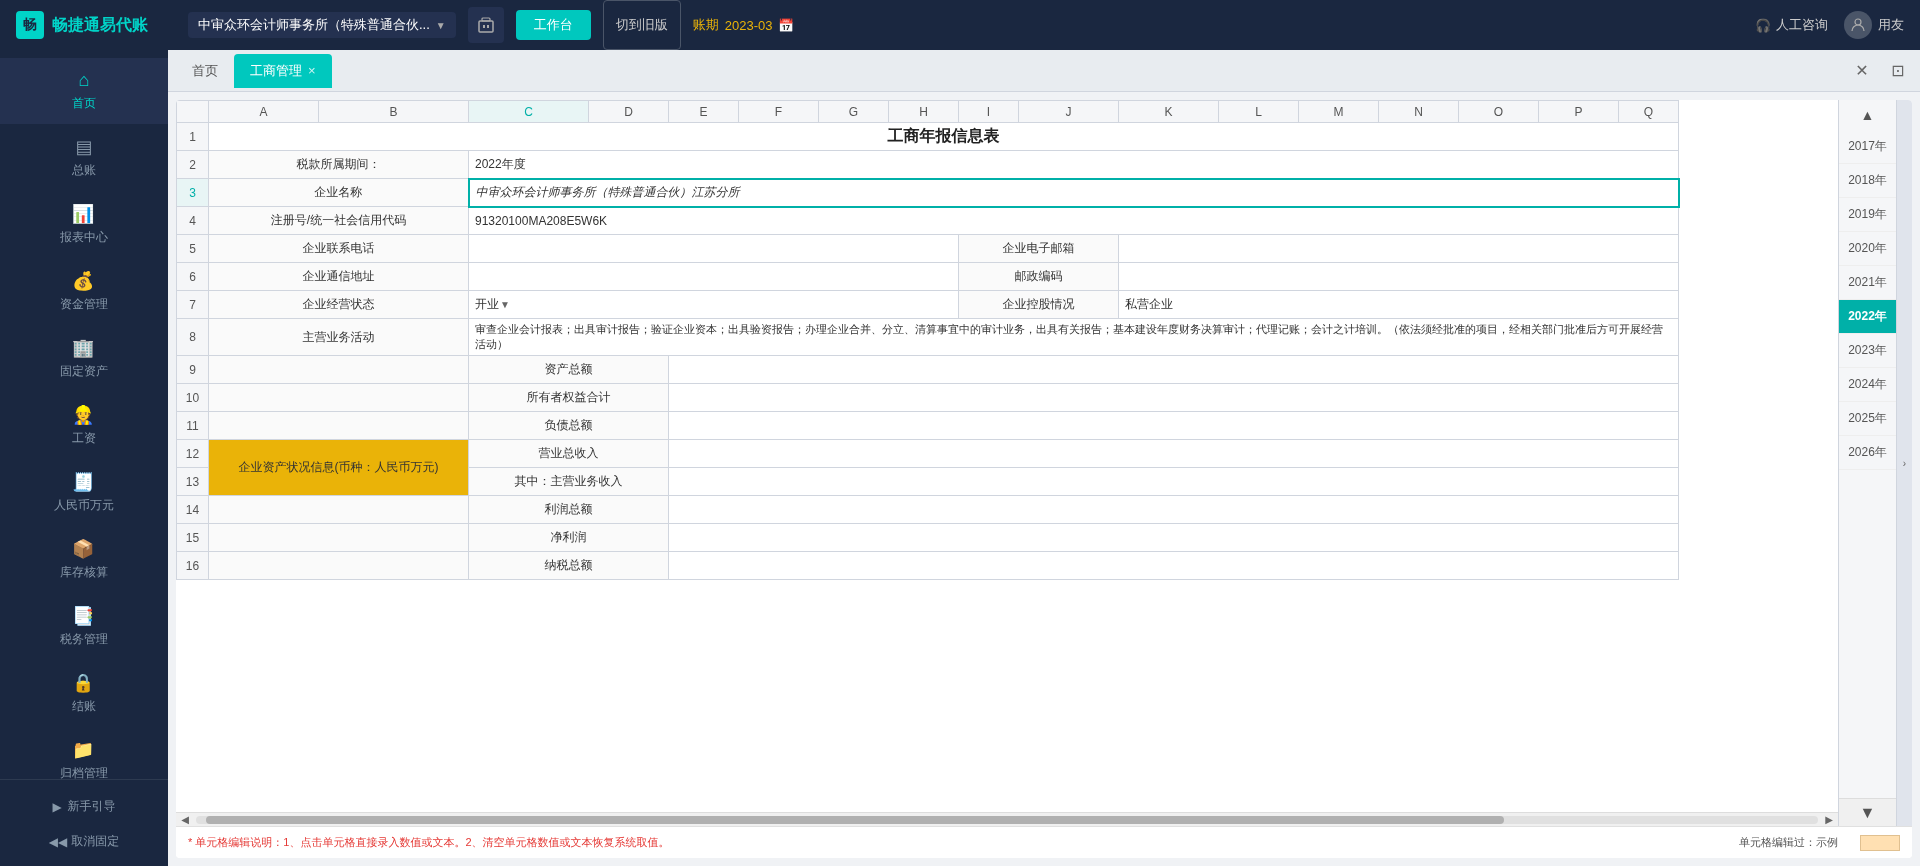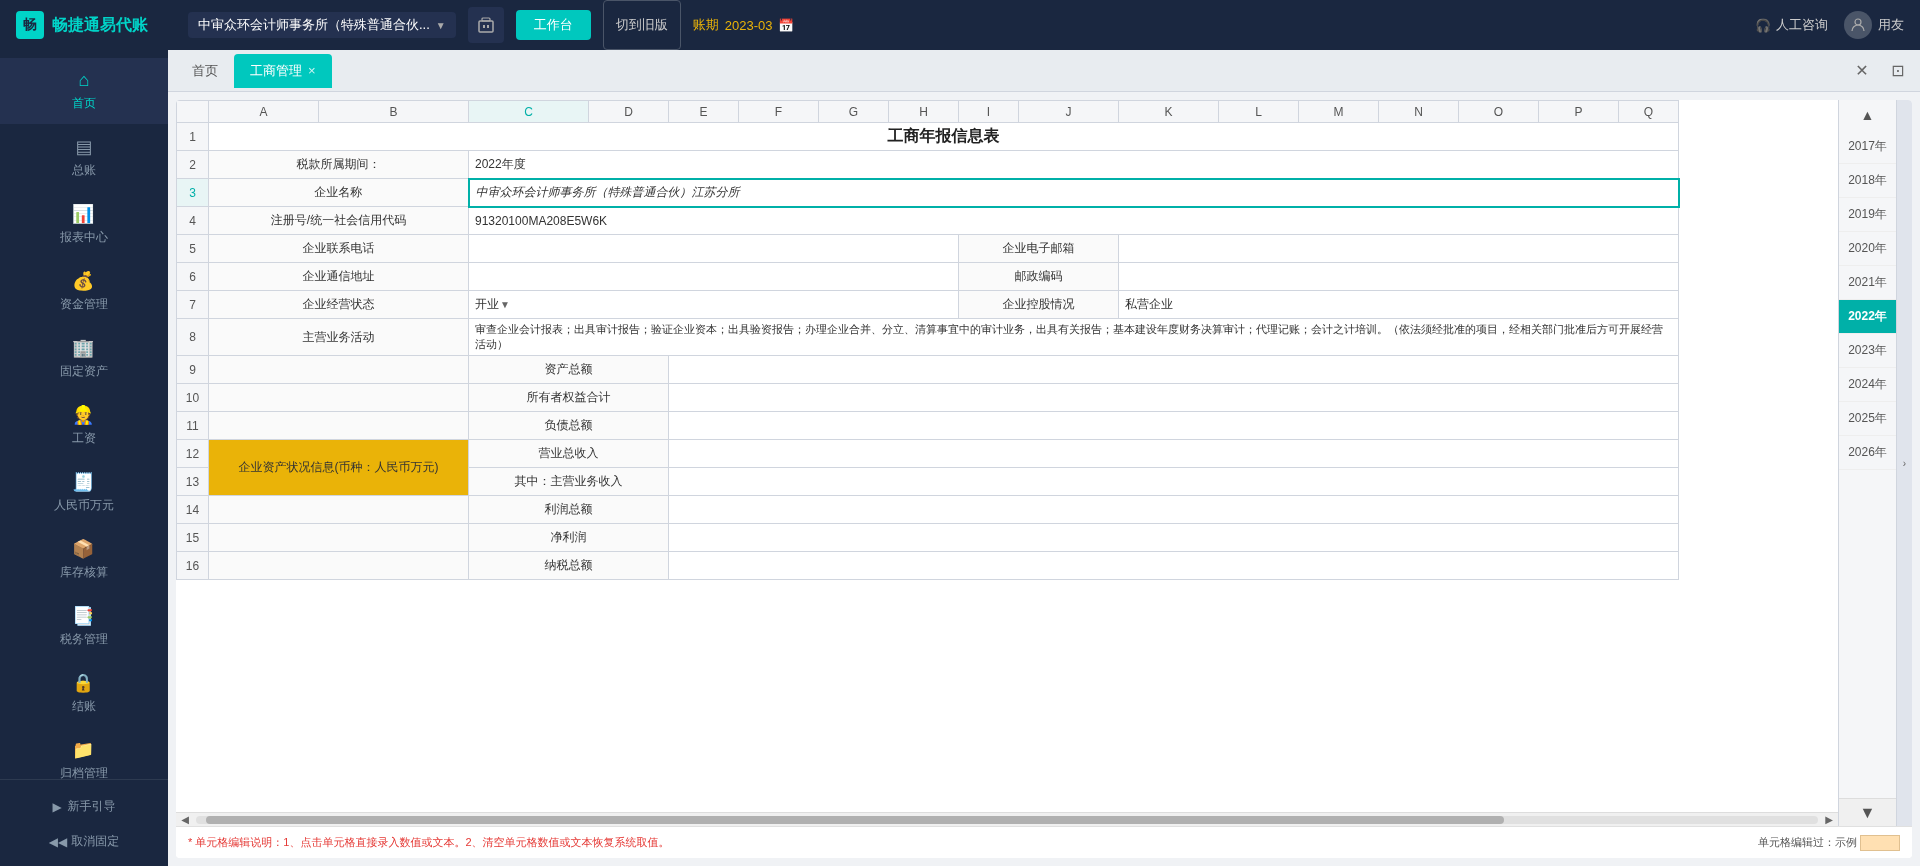--- a/index.html
+++ b/index.html
@@ -88,21 +88,21 @@
     .dropdown-cell { display: flex; align-items: center; gap: 1px; }
 
     
     .h-scroll { height: 14px; background: #f0f0f0; border-top: 1px solid #ddd; display: flex; align-items: center; padding: 0 2px; gap: 4px; }
     .h-scroll-track { flex: 1; height: 8px; background: #e0e0e0; border-radius: 4px; position: relative; }
     .h-scroll-thumb { height: 8px; background: #b0b0b0; border-radius: 4px; position: absolute; left: 10px; width: 80%; }
     .h-scroll-arrow { width: 14px; height: 14px; display: flex; align-items: center; justify-content: center; cursor: pointer; color: #666; font-size: 10px; }
 
     
     .bottom-bar { display: flex; align-items: center; justify-content: space-between; height: 32px; padding: 0 12px; background: #fff; border-top: 1px solid #e0e0e0; font-size: 11px; color: #e53935; }
-    .bottom-right { color: #555; display: flex; align-items: center; gap: 3px; }
+    .bottom-right { color: #555; display: flex; align-items: center; gap: 22px; }
     .sample-box { width: 40px; height: 16px; background: #ffe0b2; border: 1px solid #e0c090; display: inline-block; }
 
     
     .col-A { width: 110px; }
     .col-B { width: 150px; }
     .col-C { width: 120px; }
     .col-D { width: 80px; }
     .col-E { width: 70px; }
     .col-F { width: 80px; }
     .col-G { width: 70px; }

